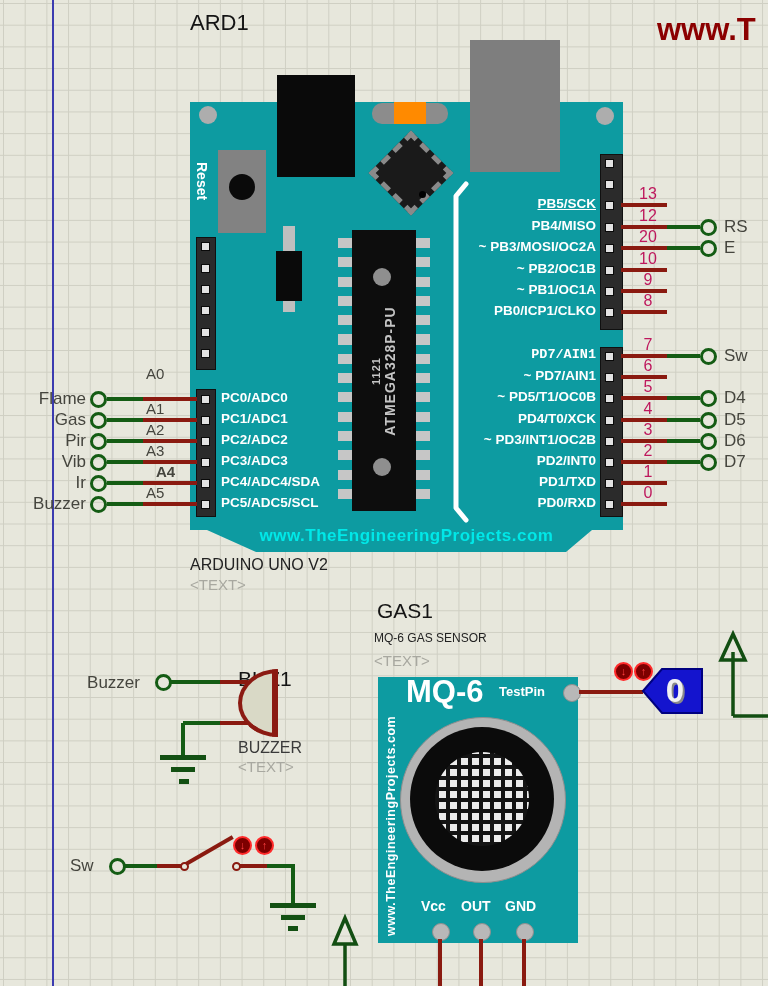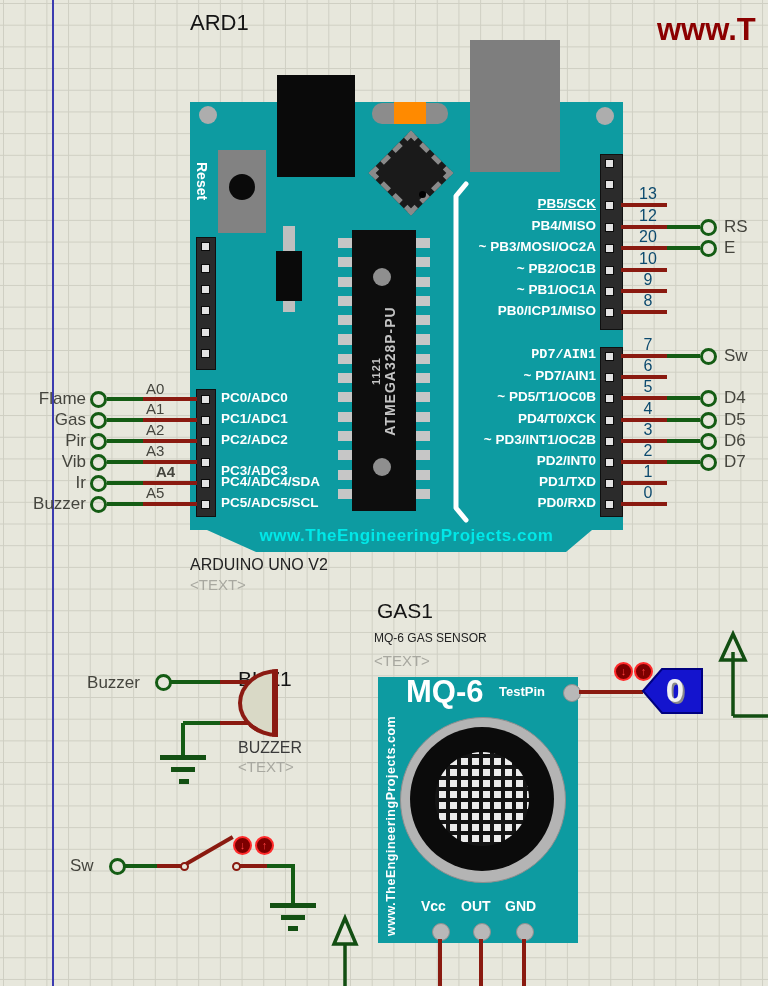--- a/index.html
+++ b/index.html
@@ -13,21 +13,21 @@
   .teal{background:#0D9BA1;}
   .wire-r{position:absolute;height:4px;background:#8A1A10;}
   .wire-g{position:absolute;height:4px;background:#145C14;}
   .vwire-g{position:absolute;width:4px;background:#145C14;}
   .vwire-r{position:absolute;width:4px;background:#8A1A10;}
   .term-circle{position:absolute;width:11px;height:11px;border:3px solid #145C14;border-radius:50%;background:transparent;}
   .contact{position:absolute;width:5px;height:5px;border:2px solid #8A1A10;border-radius:50%;background:#E7E7DC;}
   .gnd{position:absolute;background:#135013;}
   .header{position:absolute;background:#2B2B2B;border:1px solid #101010;}
   .pin{position:absolute;width:7px;height:7px;background:#E2E2E2;border:1px solid #0A0A0A;}
-  .num{position:absolute;width:40px;text-align:center;font-size:16px;color:#0c4a6e;}
+  .num{position:absolute;width:40px;text-align:center;font-size:16px;color:#be185d;}
   .pl{position:absolute;font-size:13.5px;font-weight:bold;color:#FFFFFF;white-space:nowrap;}
   .plr{position:absolute;left:300px;width:296px;text-align:right;font-size:13.5px;font-weight:bold;color:#FFFFFF;white-space:nowrap;}
   .tlabel{position:absolute;font-size:17px;color:#45453E;white-space:nowrap;}
   .alabel{position:absolute;font-size:15px;color:#45453E;}
   .toggle{position:absolute;width:15px;height:15px;border-radius:50%;background:#7D0000;border:2px solid #FF2A2A;
           color:#FF4040;font-size:11px;font-weight:bold;text-align:center;line-height:15px;}
   .hole{position:absolute;width:18px;height:18px;border-radius:50%;background:#ADADAD;}
   .graypin{position:absolute;width:16px;height:16px;border-radius:50%;background:#B8B8B8;border:1px solid #8F8F8F;}
   .ref{position:absolute;font-size:21px;color:#141414;}
   .sub{position:absolute;font-size:12px;color:#222;}
@@ -120,21 +120,21 @@
 <div class="plr" style="top:261px;">~ PB2/OC1B</div>
 
 <div class="pin" style="left:605px;top:287px;"></div>
 <div class="wire-r" style="left:621px;top:289px;width:46px;"></div>
 <div class="num" style="left:628px;top:271px;">9</div>
 <div class="plr" style="top:282px;">~ PB1/OC1A</div>
 
 <div class="pin" style="left:605px;top:308px;"></div>
 <div class="wire-r" style="left:621px;top:310px;width:46px;"></div>
 <div class="num" style="left:628px;top:292px;">8</div>
-<div class="plr" style="top:303px;">PB0/ICP1/MISO</div>
+<div class="plr" style="top:303px;">PB0/ICP1/CLKO</div>
 
 <div class="pin" style="left:605px;top:352px;"></div>
 <div class="wire-r" style="left:621px;top:354px;width:46px;"></div>
 <div class="wire-g" style="left:667px;top:354px;width:33px;"></div>
 <div class="term-circle" style="left:700px;top:348px;"></div>
 <div class="num" style="left:628px;top:336px;">7</div>
 <div class="plr" style="top:347px;font-family:Liberation Mono, monospace;">PD7/AIN1</div>
 <div class="tlabel" style="left:724px;top:346px;">Sw</div>
 
 <div class="pin" style="left:605px;top:373px;"></div>
@@ -181,21 +181,21 @@
 
 <div class="pin" style="left:605px;top:500px;"></div>
 <div class="wire-r" style="left:621px;top:502px;width:46px;"></div>
 <div class="num" style="left:628px;top:484px;">0</div>
 <div class="plr" style="top:495px;">PD0/RXD</div>
 
 <div class="tlabel" style="left:0;width:86px;text-align:right;top:389px;">Flame</div>
 <div class="term-circle" style="left:90px;top:391px;"></div>
 <div class="wire-g" style="left:107px;top:397px;width:36px;"></div>
 <div class="wire-r" style="left:143px;top:397px;width:54px;"></div>
-<div class="alabel" style="left:146px;top:380px;">A0</div>
+<div class="alabel" style="left:146px;top:365px;">A0</div>
 <div class="pin" style="left:201px;top:395px;"></div>
 <div class="pl" style="left:221px;top:390px;">PC0/ADC0</div>
 
 <div class="tlabel" style="left:0;width:86px;text-align:right;top:410px;">Gas</div>
 <div class="term-circle" style="left:90px;top:412px;"></div>
 <div class="wire-g" style="left:107px;top:418px;width:36px;"></div>
 <div class="wire-r" style="left:143px;top:418px;width:54px;"></div>
 <div class="alabel" style="left:146px;top:400px;">A1</div>
 <div class="pin" style="left:201px;top:416px;"></div>
 <div class="pl" style="left:221px;top:411px;">PC1/ADC1</div>
@@ -207,21 +207,21 @@
 <div class="alabel" style="left:146px;top:421px;">A2</div>
 <div class="pin" style="left:201px;top:437px;"></div>
 <div class="pl" style="left:221px;top:432px;">PC2/ADC2</div>
 
 <div class="tlabel" style="left:0;width:86px;text-align:right;top:452px;">Vib</div>
 <div class="term-circle" style="left:90px;top:454px;"></div>
 <div class="wire-g" style="left:107px;top:460px;width:36px;"></div>
 <div class="wire-r" style="left:143px;top:460px;width:54px;"></div>
 <div class="alabel" style="left:146px;top:442px;">A3</div>
 <div class="pin" style="left:201px;top:458px;"></div>
-<div class="pl" style="left:221px;top:463px;">PC3/ADC3</div>
+<div class="pl" style="left:221px;top:453px;">PC3/ADC3</div>
 
 <div class="tlabel" style="left:0;width:86px;text-align:right;top:473px;">Ir</div>
 <div class="term-circle" style="left:90px;top:475px;"></div>
 <div class="wire-g" style="left:107px;top:481px;width:36px;"></div>
 <div class="wire-r" style="left:143px;top:481px;width:54px;"></div>
 <div class="alabel" style="left:156px;top:463px;font-weight:bold;">A4</div>
 <div class="pin" style="left:201px;top:479px;"></div>
 <div class="pl" style="left:221px;top:474px;">PC4/ADC4/SDA</div>
 
 <div class="tlabel" style="left:0;width:86px;text-align:right;top:494px;">Buzzer</div>

